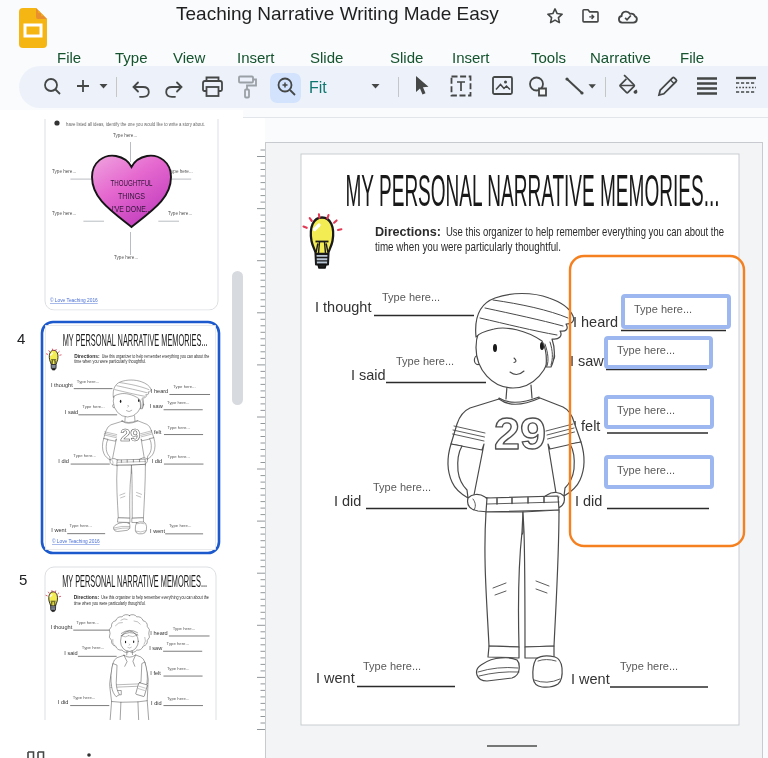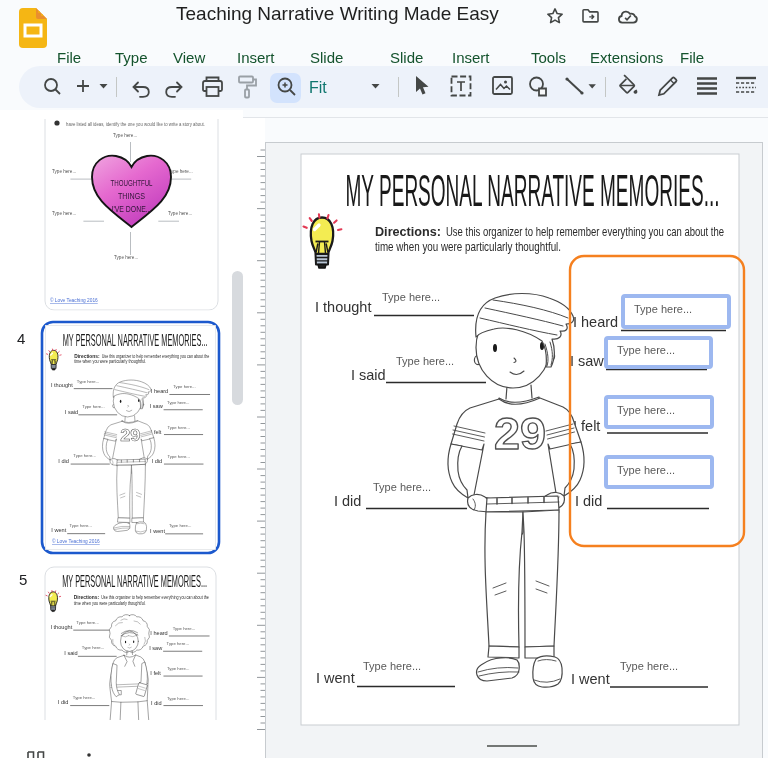--- a/index.html
+++ b/index.html
@@ -39,21 +39,21 @@
     <path d="M9.5 12.5 l2 2 l4-4.5" stroke-width="1.8"></path>
   </svg>
 <div class="abs menu" style="left:57px">File</div>
 <div class="abs menu" style="left:115px">Type</div>
 <div class="abs menu" style="left:173px">View</div>
 <div class="abs menu" style="left:237px">Insert</div>
 <div class="abs menu" style="left:310px">Slide</div>
 <div class="abs menu" style="left:390px">Slide</div>
 <div class="abs menu" style="left:452px">Insert</div>
 <div class="abs menu" style="left:531px">Tools</div>
-<div class="abs menu" style="left:590px">Extensions</div>
+<div class="abs menu" style="left:590px">Narrative</div>
 <div class="abs menu" style="left:680px">File</div>
 
 <div class="abs" id="pill"></div>
 <div class="abs" id="chip"></div>
 <div class="abs" id="fit">Fit</div>
 <svg class="abs" style="left:20px;top:66px" width="748" height="42" viewBox="0 0 748 42" fill="none" stroke="#444746" stroke-width="1.8">
 
  <circle cx="31" cy="19" r="6"></circle>
     <path d="M35.5 23.5 L40 28"></path>
 

